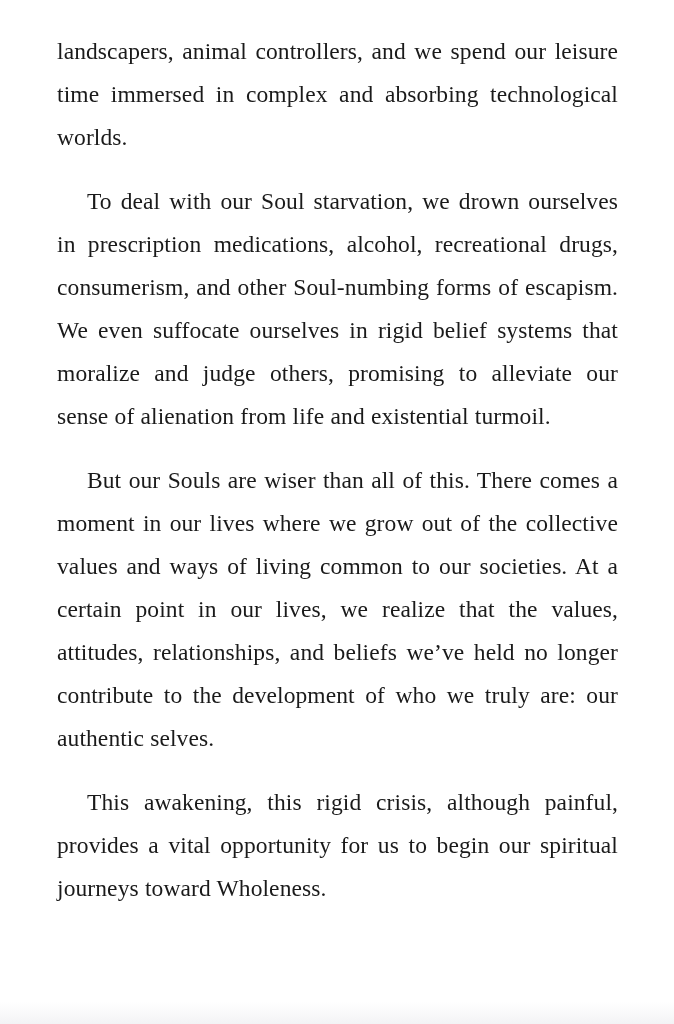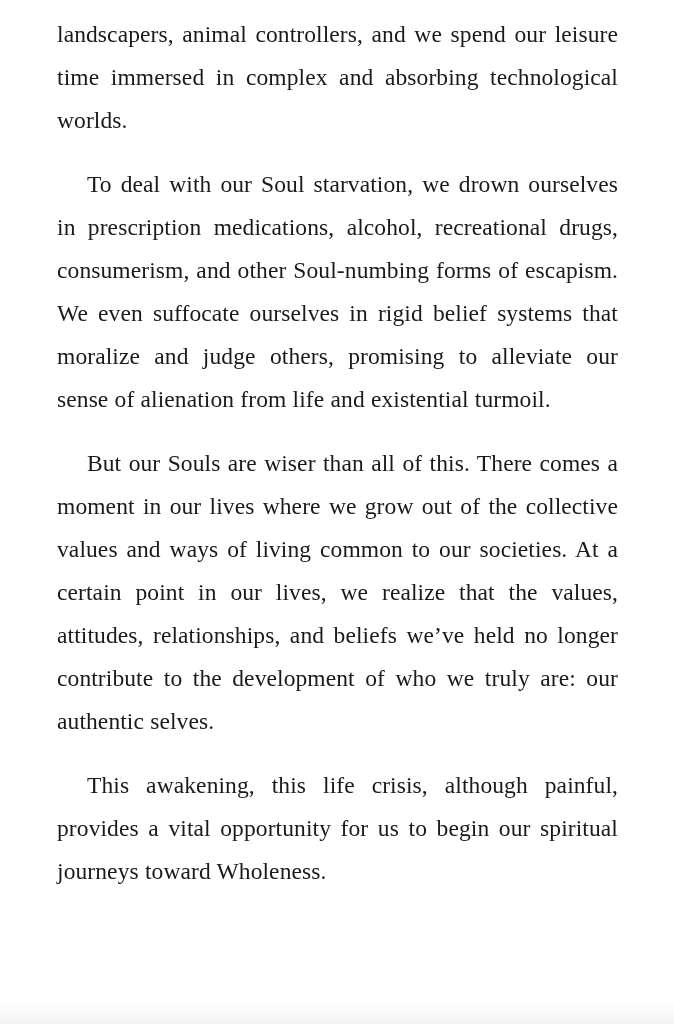--- a/index.html
+++ b/index.html
@@ -22,21 +22,21 @@
     background: #ffffff;
     box-sizing: border-box;
     overflow: hidden;
   }
 
   .page-body {
     position: absolute;
     left: 57px;
     top: 0;
     width: 561px;
-    padding-top: 13px;
+    padding-top: 30px;
     box-sizing: content-box;
   }
 
   .para {
     margin: 0 0 21px 0;
     font-size: 23.5px;
     line-height: 43px;
     color: #1a1a1a;
     text-align: justify;
     text-justify: inter-word;
@@ -75,19 +75,19 @@
 <div class="page">
 
   <div class="page-body">
 
     <p class="para">landscapers, animal controllers, and we spend our leisure time immersed in complex and absorbing technological worlds.</p>
 
     <p class="para indent">To deal with our Soul starvation, we drown ourselves in prescription medications, alcohol, recreational drugs, consumerism, and other Soul-numbing forms of escapism. We even suffocate ourselves in rigid belief systems that moralize and judge others, promising to alleviate our sense of alienation from life and existential turmoil.</p>
 
     <p class="para indent">But our Souls are wiser than all of this. There comes a moment in our lives where we grow out of the collective values and ways of living common to our societies. At a certain point in our lives, we realize that the values, attitudes, relationships, and beliefs we’ve held no longer contribute to the development of who we truly are: our authentic selves.</p>
 
-    <p class="para indent">This awakening, this life crisis, although painful, provides a vital opportunity for us to begin our spiritual journeys toward Wholeness.</p>
+    <p class="para indent">This awakening, this rigid crisis, although painful, provides a vital opportunity for us to begin our spiritual journeys toward Wholeness.</p>
 
   </div>
 
   <div class="page-edge"></div>
 
 </div>
 
 </body></html>

